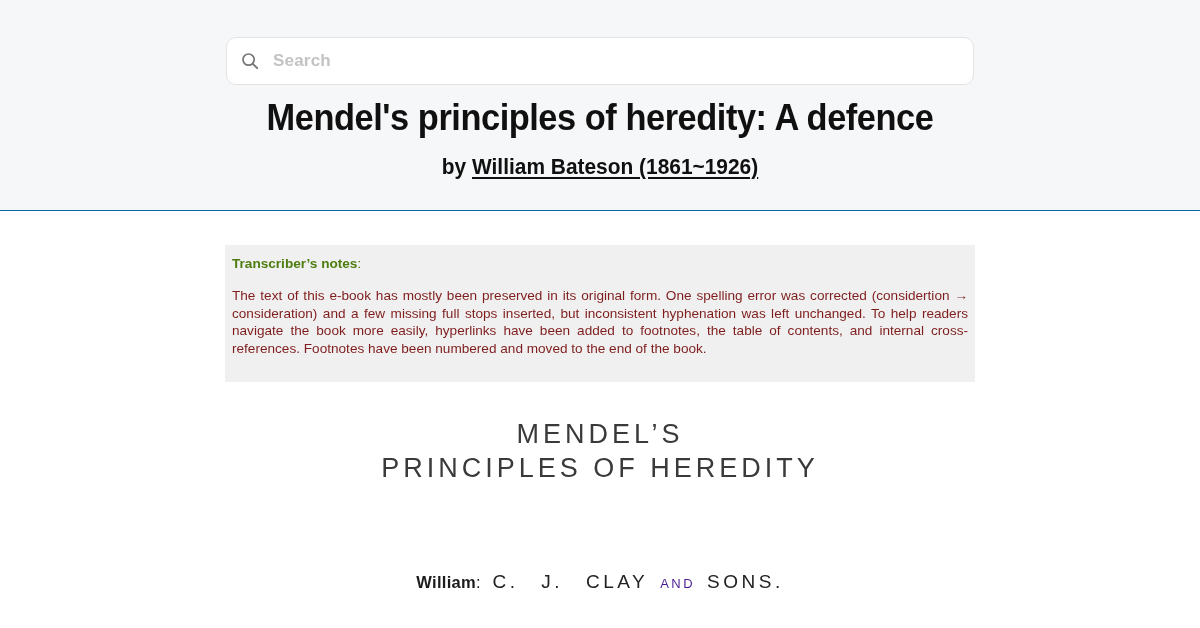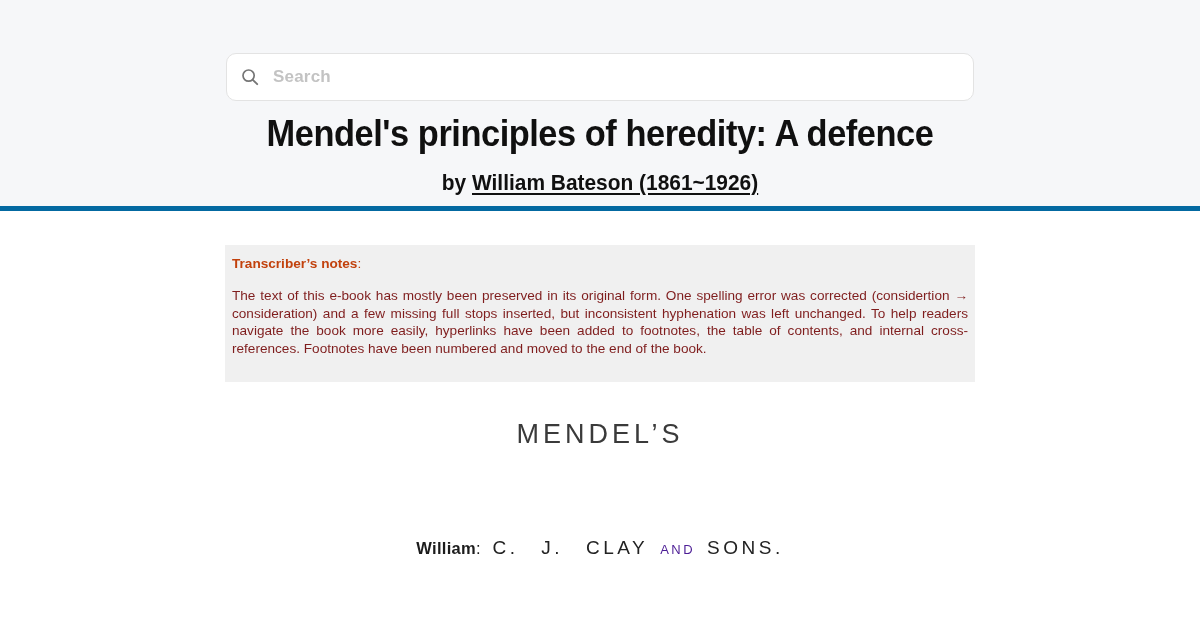--- a/index.html
+++ b/index.html
@@ -8,22 +8,22 @@
     background: #ffffff;
     font-family: "Liberation Sans", sans-serif;
     color: #1a1a1a;
   }
 
   
   .header {
     width: 1200px;
     height: 211px;
     background: #f6f7f9;
-    border-bottom: 5px solid #0369a1;
-    padding-top: 53px;
+    border-bottom: 1px solid #0369a1;
+    padding-top: 37px;
     text-align: center;
   }
   .search-wrap {
     position: relative;
     width: 748px;
     height: 48px;
     margin: 0 auto;
   }
   .search-input {
     width: 100%;
@@ -82,21 +82,21 @@
   
   .notes-box {
     width: 750px;
     margin: 34px auto 0 auto;
     background: #f0f0f0;
     padding: 10px 7px;
   }
   .notes-heading {
     font-size: 13.6px;
     line-height: 1.32;
-    color: #c2410c;
+    color: #4d7c0f;
   }
   .notes-heading .bold { font-weight: 700; }
   .notes-body {
     margin-top: 14px;
     margin-bottom: 14px;
     font-size: 13.6px;
     line-height: 1.3;
     text-align: justify;
     color: #7f1d1d;
   }
@@ -159,15 +159,16 @@
   <div class="byline"><span>by </span><a class="author-link">William Bateson (1861~1926)</a></div>
 </div>
 
 <div class="notes-box">
   <div class="notes-heading"><span class="bold">Transcriber’s notes</span><span>:</span></div>
   <p class="notes-body">The text of this e-book has mostly been preserved in its original form. One spelling error was corrected (considertion → consideration) and a few missing full stops inserted, but inconsistent hyphenation was left unchanged. To help readers navigate the book more easily, hyperlinks have been added to footnotes, the table of contents, and internal cross-references. Footnotes have been numbered and moved to the end of the book.</p>
 </div>
 
 <div class="titlepage-heading">
   <div class="line">MENDEL’S</div>
+  <div class="line">PRINCIPLES OF HEREDITY</div>
 </div>
 
 <div class="imprint"><span class="city">William</span><span class="sep">:</span><span class="pub">C. J. CLAY</span><span class="and">AND</span><span class="pub">SONS.</span></div>
 
 </body></html>

